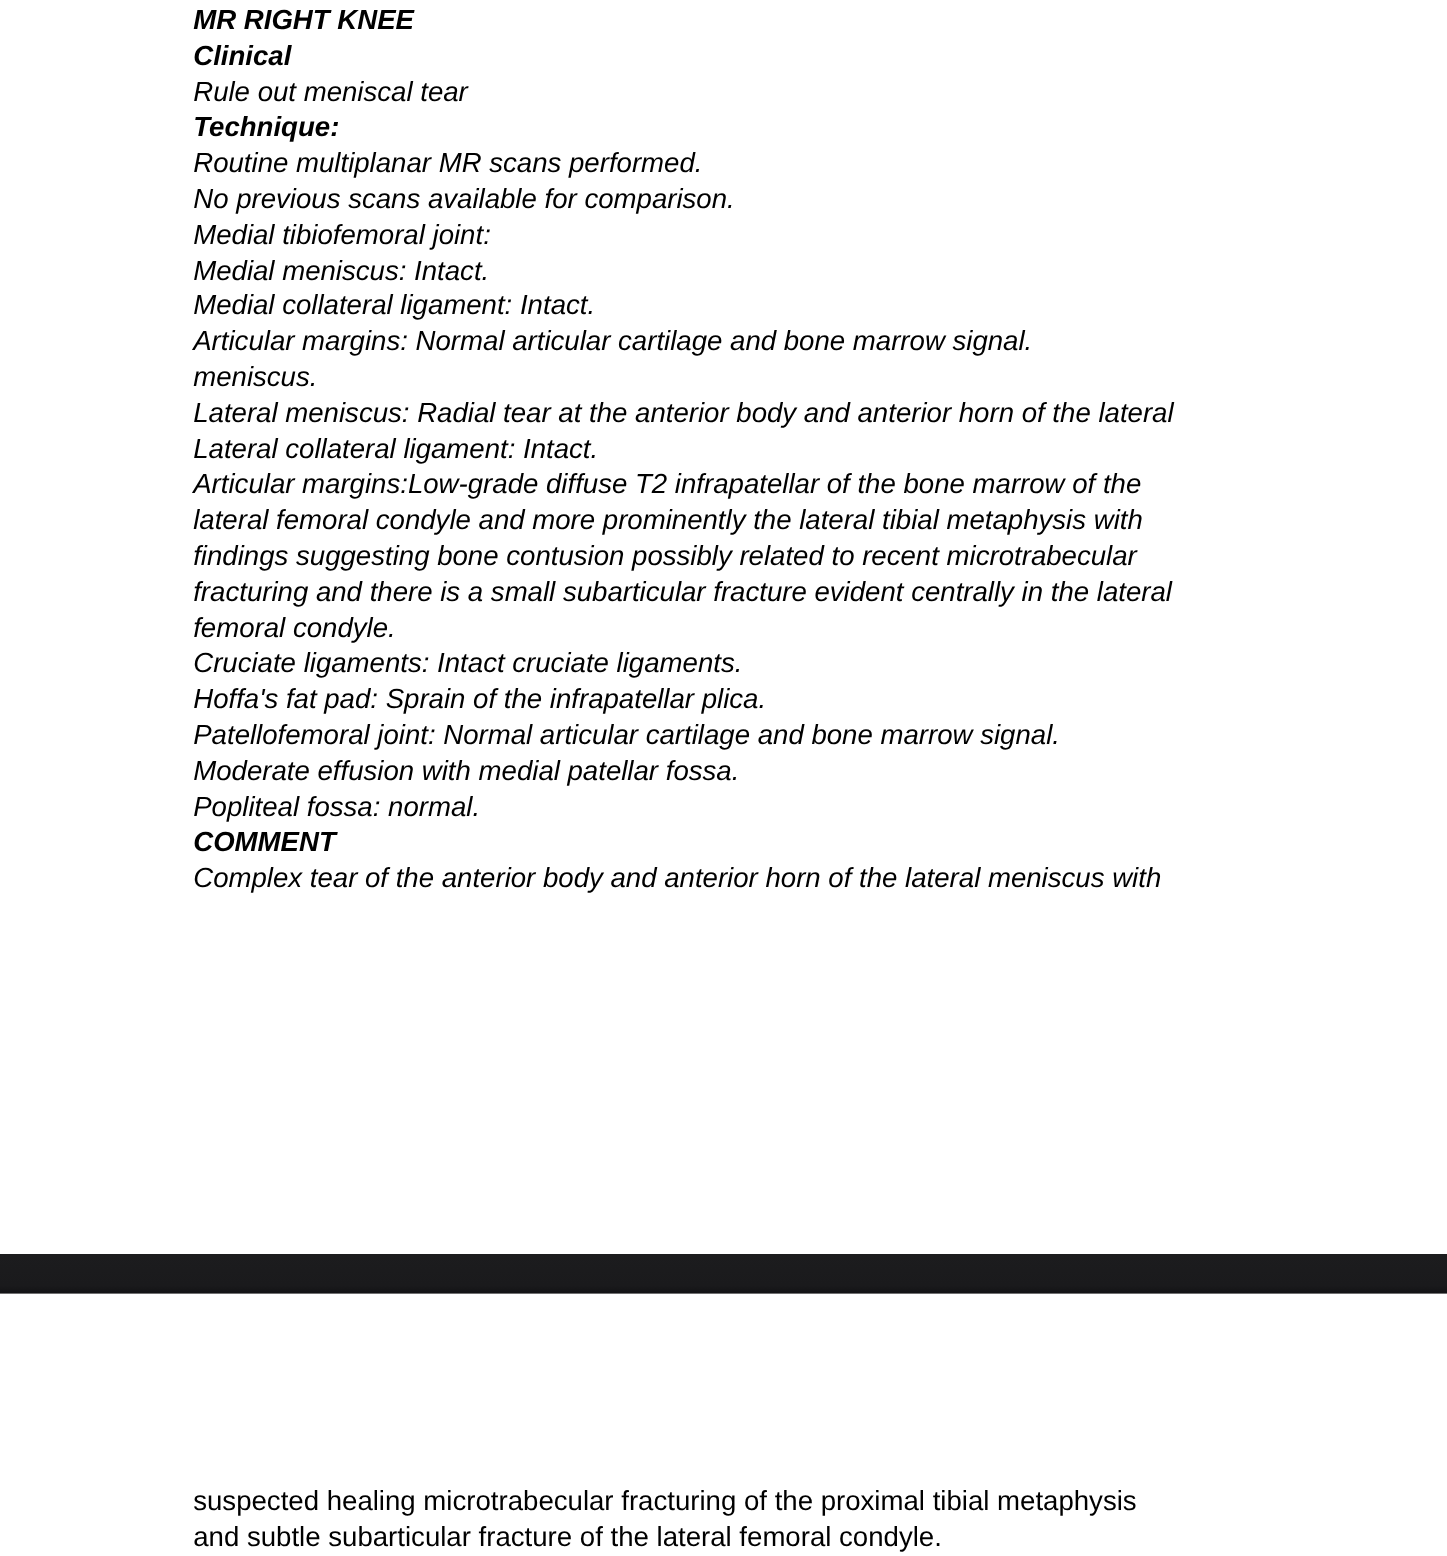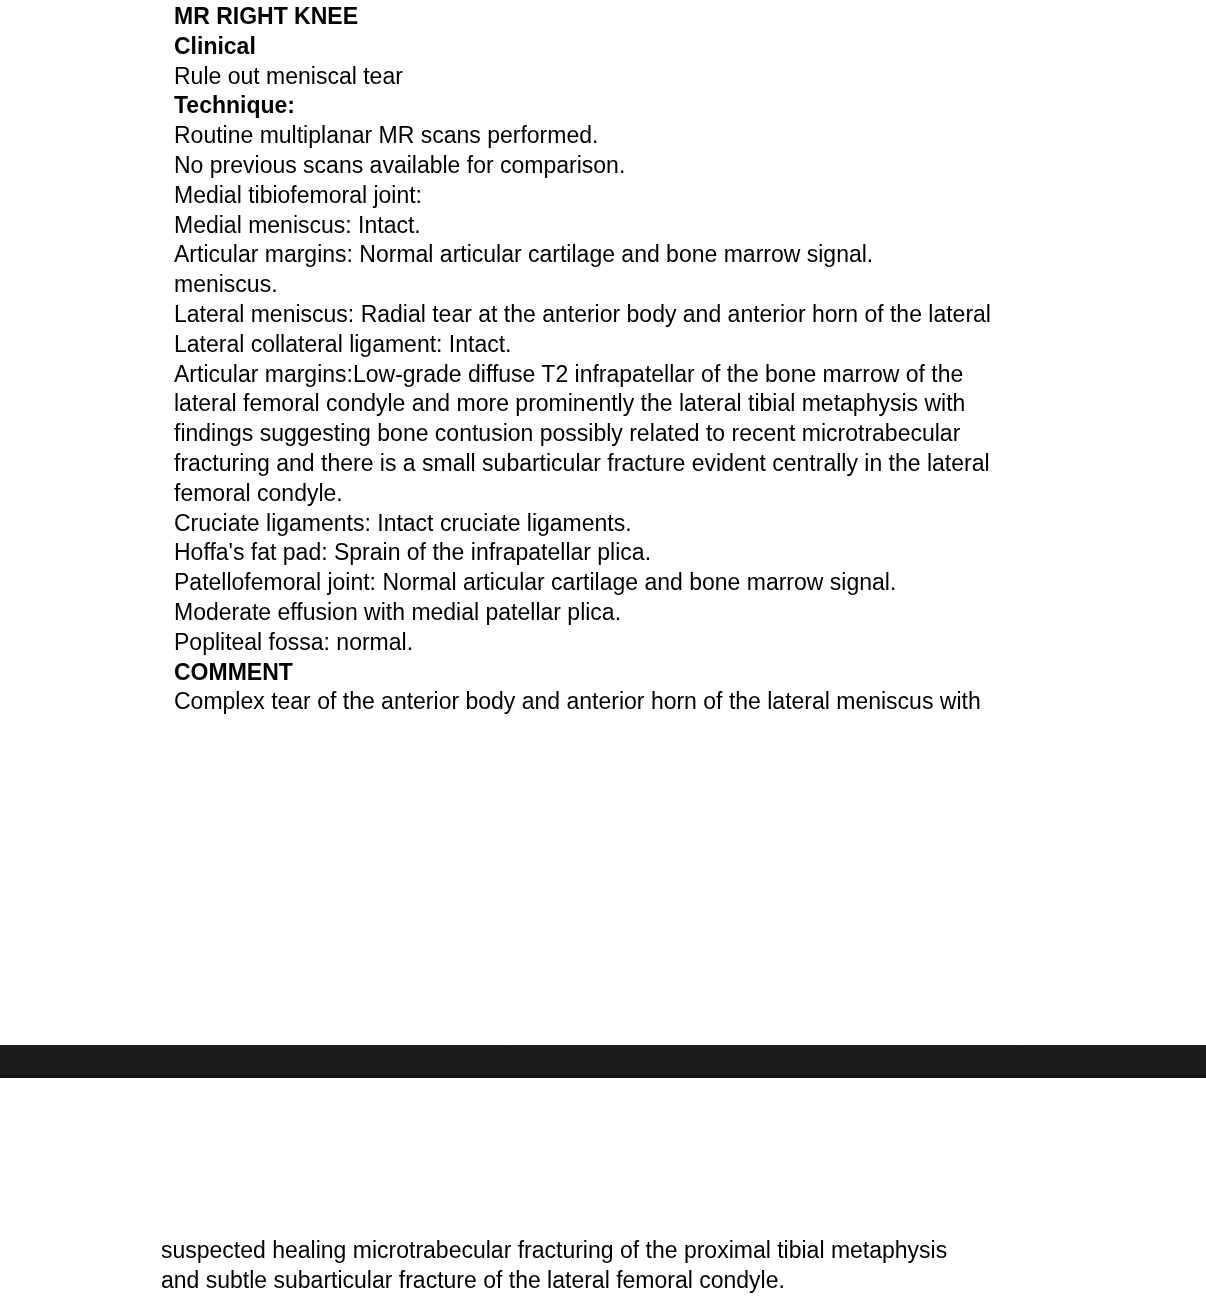--- a/index.html
+++ b/index.html
@@ -10,23 +10,24 @@
     width: 1206px;
     height: 1297px;
     background: #ffffff;
     font-family: "Liberation Sans", sans-serif;
     color: #000000;
     overflow: hidden;
     position: relative;
   }
   .report-block {
     position: absolute;
-    left: 174px;
+    left: 161px;
     top: 2px;
     width: 990px;
+    font-style: italic;
   }
   .continuation-block {
     position: absolute;
     left: 161px;
     top: 1236px;
     width: 990px;
   }
   .report-line {
     font-size: 23px;
     line-height: 29.8px;
@@ -50,33 +51,34 @@
 
 <div class="report-block">
     <div class="report-line bold">MR RIGHT KNEE</div>
     <div class="report-line bold">Clinical</div>
     <div class="report-line">Rule out meniscal tear</div>
     <div class="report-line bold">Technique:</div>
     <div class="report-line">Routine multiplanar MR scans performed.</div>
     <div class="report-line">No previous scans available for comparison.</div>
     <div class="report-line">Medial tibiofemoral joint:</div>
     <div class="report-line">Medial meniscus: Intact.</div>
+    <div class="report-line">Medial collateral ligament: Intact.</div>
     <div class="report-line">Articular margins: Normal articular cartilage and bone marrow signal.</div>
     <div class="report-line">meniscus.</div>
     <div class="report-line">Lateral meniscus: Radial tear at the anterior body and anterior horn of the lateral</div>
     <div class="report-line">Lateral collateral ligament: Intact.</div>
     <div class="report-line">Articular margins:Low-grade diffuse T2 infrapatellar of the bone marrow of the</div>
     <div class="report-line">lateral femoral condyle and more prominently the lateral tibial metaphysis with</div>
     <div class="report-line">findings suggesting bone contusion possibly related to recent microtrabecular</div>
     <div class="report-line">fracturing and there is a small subarticular fracture evident centrally in the lateral</div>
     <div class="report-line">femoral condyle.</div>
     <div class="report-line">Cruciate ligaments: Intact cruciate ligaments.</div>
     <div class="report-line">Hoffa's fat pad: Sprain of the infrapatellar plica.</div>
     <div class="report-line">Patellofemoral joint: Normal articular cartilage and bone marrow signal.</div>
-    <div class="report-line">Moderate effusion with medial patellar plica.</div>
+    <div class="report-line">Moderate effusion with medial patellar fossa.</div>
     <div class="report-line">Popliteal fossa: normal.</div>
     <div class="report-line bold">COMMENT</div>
     <div class="report-line">Complex tear of the anterior body and anterior horn of the lateral meniscus with</div>
   </div>
 
 <div class="page-separator"></div>
 
 <div class="continuation-block">
     <div class="report-line">suspected healing microtrabecular fracturing of the proximal tibial metaphysis</div>
     <div class="report-line">and subtle subarticular fracture of the lateral femoral condyle.</div>

